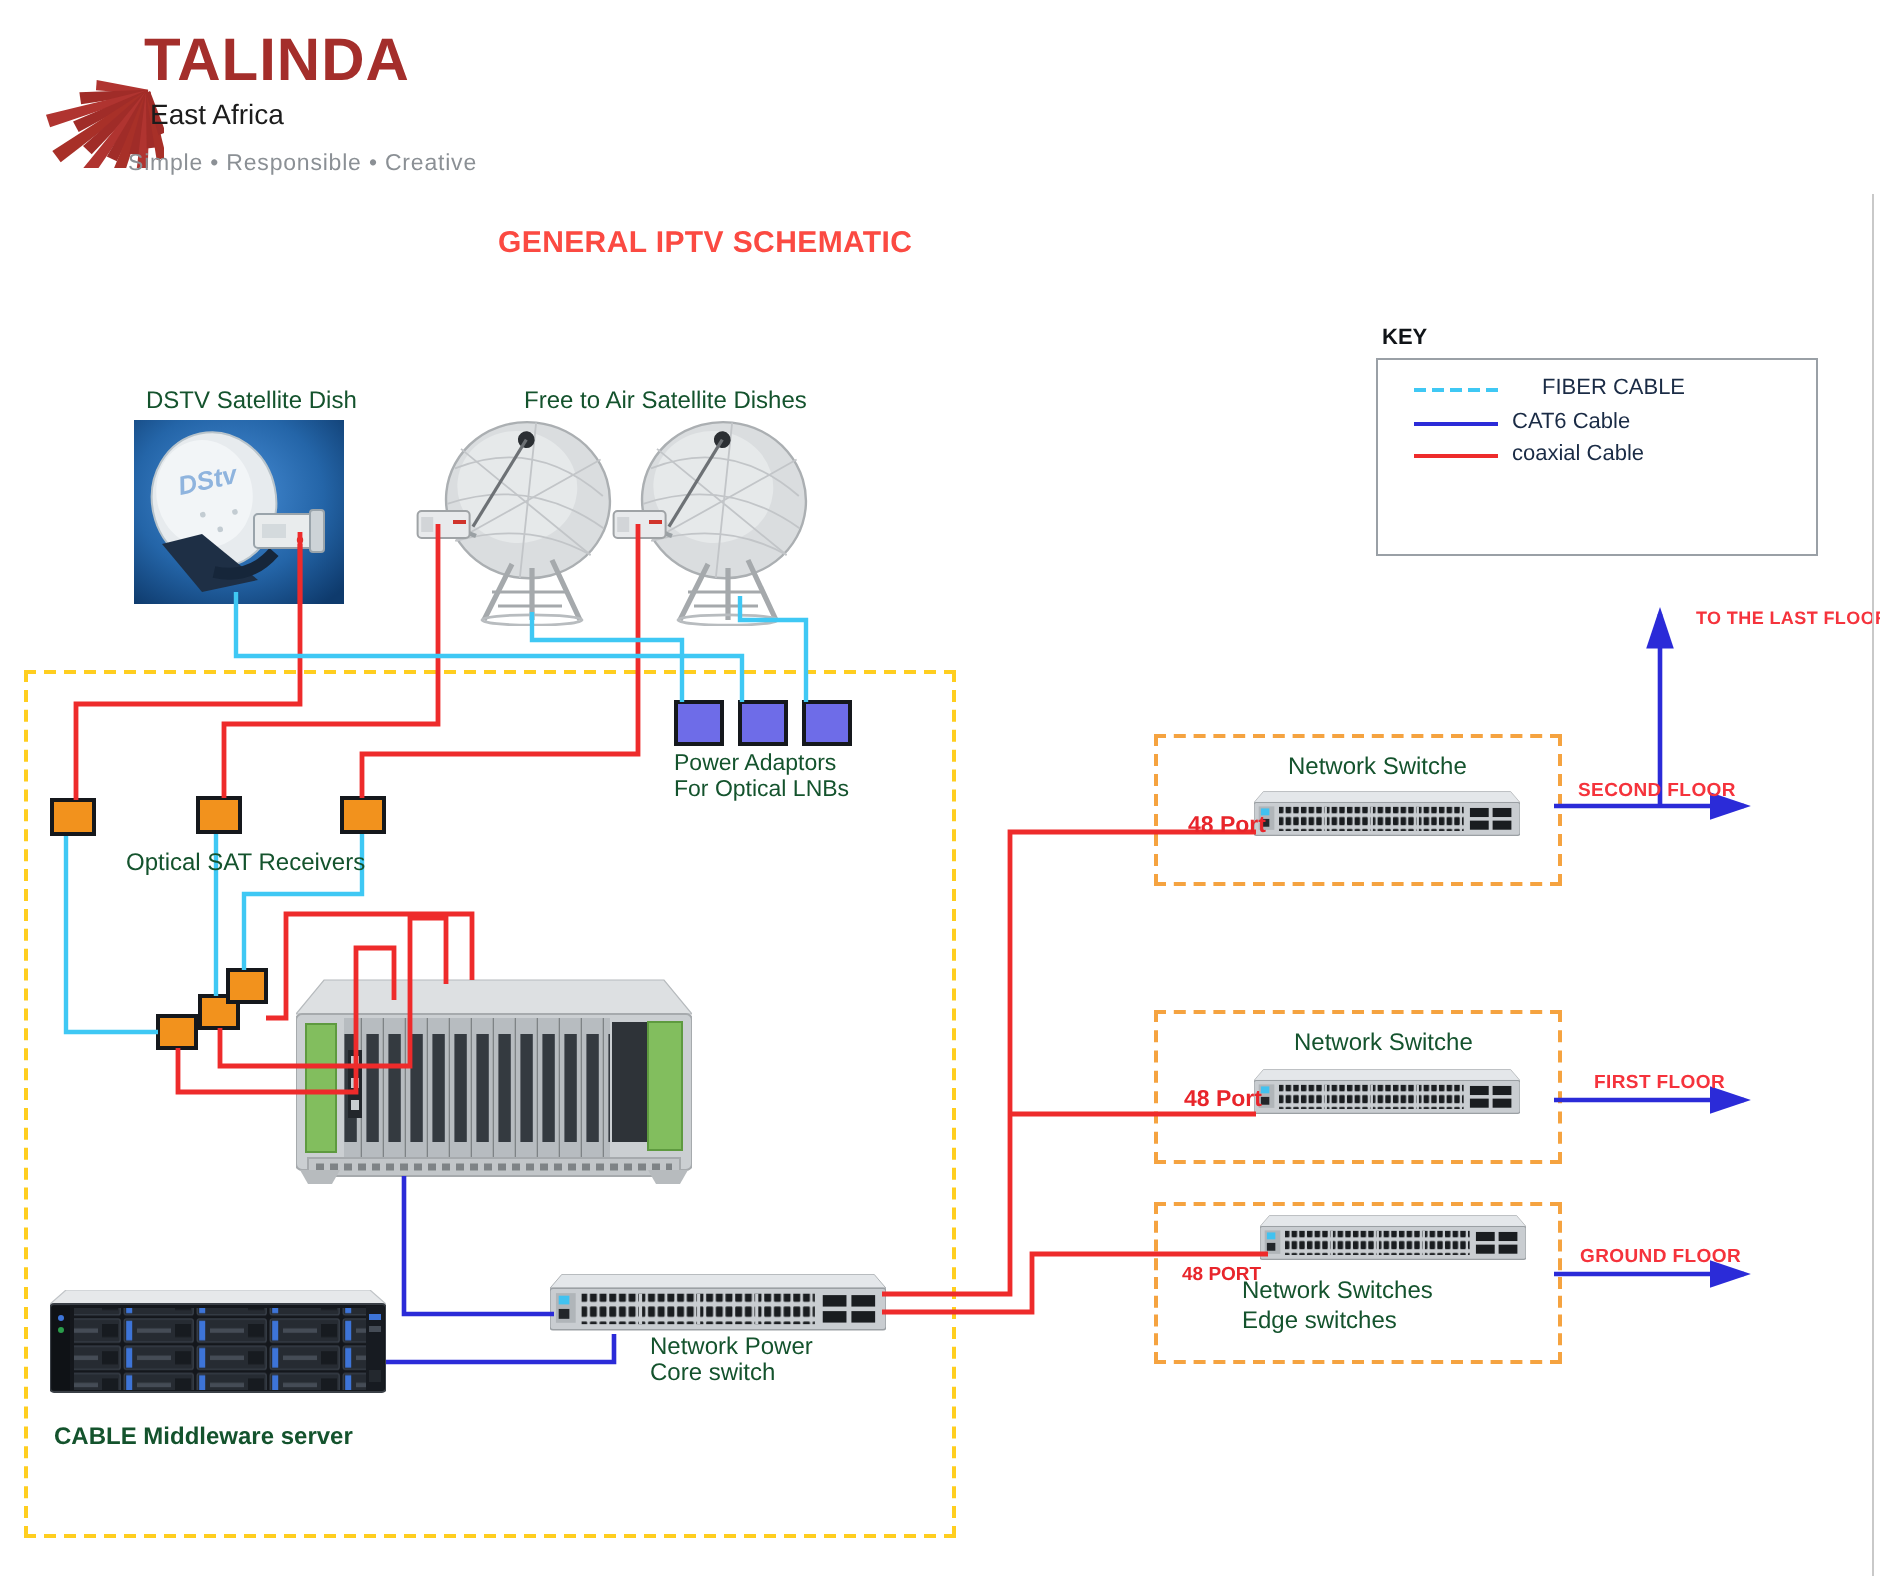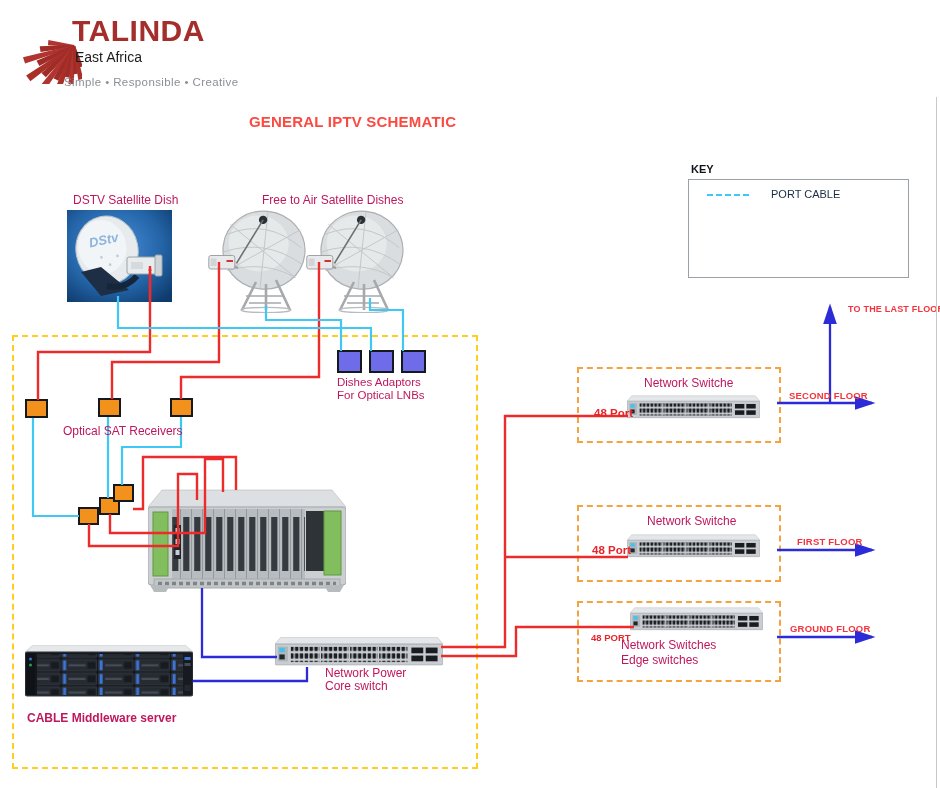--- a/index.html
+++ b/index.html
@@ -1,19 +1,19 @@
 <!DOCTYPE html>
 <html><head>
 <meta charset="utf-8">
 <style>
   html,body{margin:0;padding:0;background:#ffffff;}
   body{font-family:"Liberation Sans", sans-serif; -webkit-font-smoothing:antialiased;}
   #canvas{position:relative;width:940px;height:788px;background:#fff;overflow:hidden;text-decoration:underline;}
   .abs{position:absolute;}
-  .lbl{position:absolute;color:#be185d;font-size:12px;line-height:1.15;white-space:nowrap;z-index:7;}
+  .lbl{position:absolute;color:#14532d;font-size:12px;line-height:1.15;white-space:nowrap;z-index:7;}
   .lbl-sm{font-size:11.5px;}
   .redbold{color:#e8252b;font-weight:bold;}
   .floor-lbl{position:absolute;color:#f5333c;font-weight:bold;font-size:9.5px;letter-spacing:.2px;z-index:7;white-space:nowrap;}
   
   #brand-name{position:absolute;left:72px;top:14px;font-size:30px;font-weight:bold;color:#a42e2b;letter-spacing:.5px;z-index:7;}
   #brand-region{position:absolute;left:75px;top:49px;font-size:14px;color:#1c1c1c;font-weight:400;z-index:7;}
   #brand-tagline{position:absolute;left:64px;top:76px;font-size:11.5px;color:#8b9095;letter-spacing:.4px;z-index:7;}
   #schematic-title{position:absolute;left:249px;top:113px;font-size:15px;color:#fb4a42;font-weight:bold;letter-spacing:.2px;z-index:7;}
   
   #key-title{position:absolute;left:691px;top:163px;font-size:11px;font-weight:bold;color:#101418;z-index:7;}
@@ -119,21 +119,29 @@
   <div id="brand-name">TALINDA</div>
   <div id="brand-region">East Africa</div>
   <div id="brand-tagline">Simple • Responsible • Creative</div>
 
   <div id="schematic-title">GENERAL IPTV SCHEMATIC</div>
 
   <div id="key-title">KEY</div>
   <div id="key-box">
     <div class="key-row" style="top:8px">
       <span class="key-swatch" style="border-color:#3fc8f4;border-top-style:dashed;"></span>
-      <span class="key-label" style="left:82px">PORT CABLE</span>
+      <span class="key-label" style="left:82px">FIBER CABLE</span>
+    </div>
+    <div class="key-row" style="top:25px">
+      <span class="key-swatch" style="border-color:#2b2bd8;border-top-width:2.6px;"></span>
+      <span class="key-label" style="left:67px">CAT6 Cable</span>
+    </div>
+    <div class="key-row" style="top:41px">
+      <span class="key-swatch" style="border-color:#ee2b2b;border-top-width:2.6px;"></span>
+      <span class="key-label" style="left:67px">coaxial Cable</span>
     </div>
   </div>
 
   <div id="main-boundary"></div>
   <div class="floor-box" style="top:367px;height:72px"></div>
   <div class="floor-box" style="top:505px;height:73px"></div>
   <div class="floor-box" style="top:601px;height:77px"></div>
 
   <div class="lbl" style="left:73px;top:194px;font-weight:500">DSTV Satellite Dish</div>
   <svg class="dev" style="left:67px;top:210px" width="105" height="92" viewBox="0 0 105 92">
@@ -159,21 +167,21 @@
   <svg class="dev" style="left:208px;top:208px" width="100" height="105">
       <use href="#fta-dish"></use>
     </svg>
   <svg class="dev" style="left:306px;top:208px" width="100" height="105">
       <use href="#fta-dish"></use>
     </svg>
 
   <div class="square sq-purple" style="left:337px;top:350px;width:25px;height:23px"></div>
   <div class="square sq-purple" style="left:369px;top:350px;width:25px;height:23px"></div>
   <div class="square sq-purple" style="left:401px;top:350px;width:25px;height:23px"></div>
-  <div class="lbl lbl-sm" style="left:337px;top:376px">Dishes Adaptors</div>
+  <div class="lbl lbl-sm" style="left:337px;top:376px">Power Adaptors</div>
   <div class="lbl lbl-sm" style="left:337px;top:389px">For Optical LNBs</div>
 
   <div class="square sq-orange" style="left:25px;top:399px;width:23px;height:19px"></div>
   <div class="square sq-orange" style="left:98px;top:398px;width:23px;height:19px"></div>
   <div class="square sq-orange" style="left:170px;top:398px;width:23px;height:19px"></div>
   <div class="lbl" style="left:63px;top:425px">Optical SAT Receivers</div>
 
   <div class="square sq-orange" style="left:78px;top:507px;width:21px;height:18px"></div>
   <div class="square sq-orange" style="left:99px;top:497px;width:21px;height:18px"></div>
   <div class="square sq-orange" style="left:113px;top:484px;width:21px;height:18px"></div>

